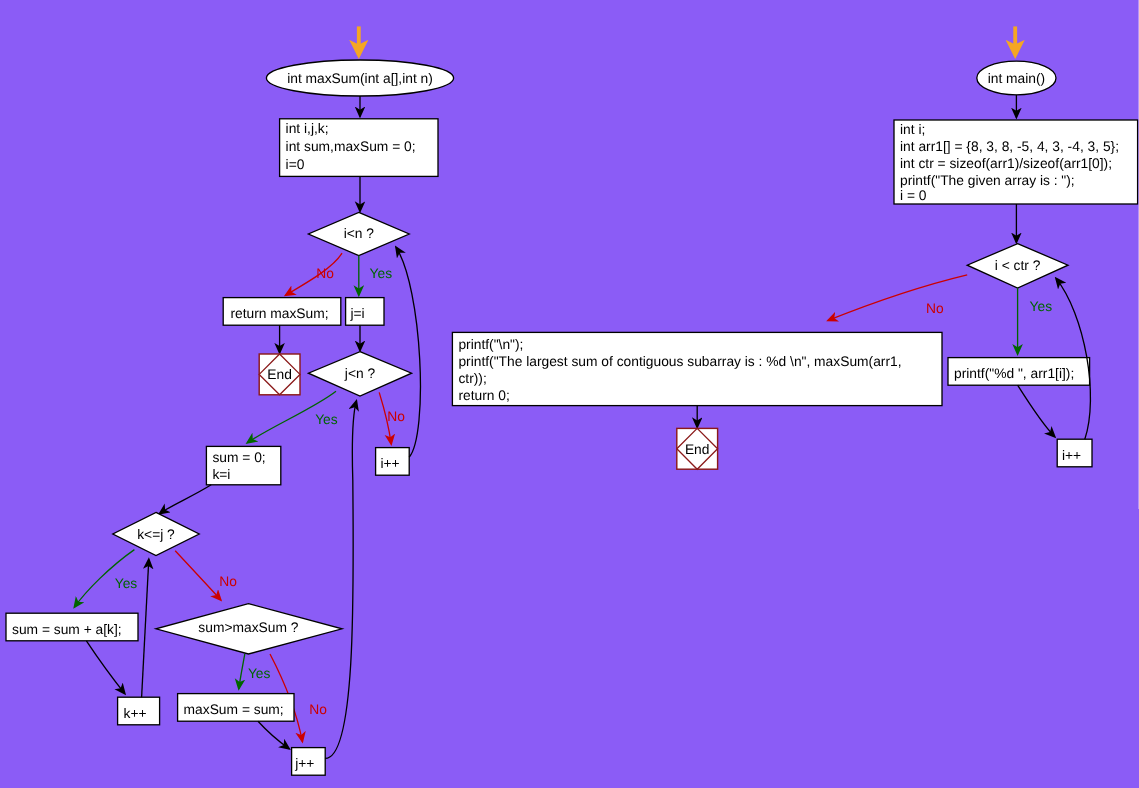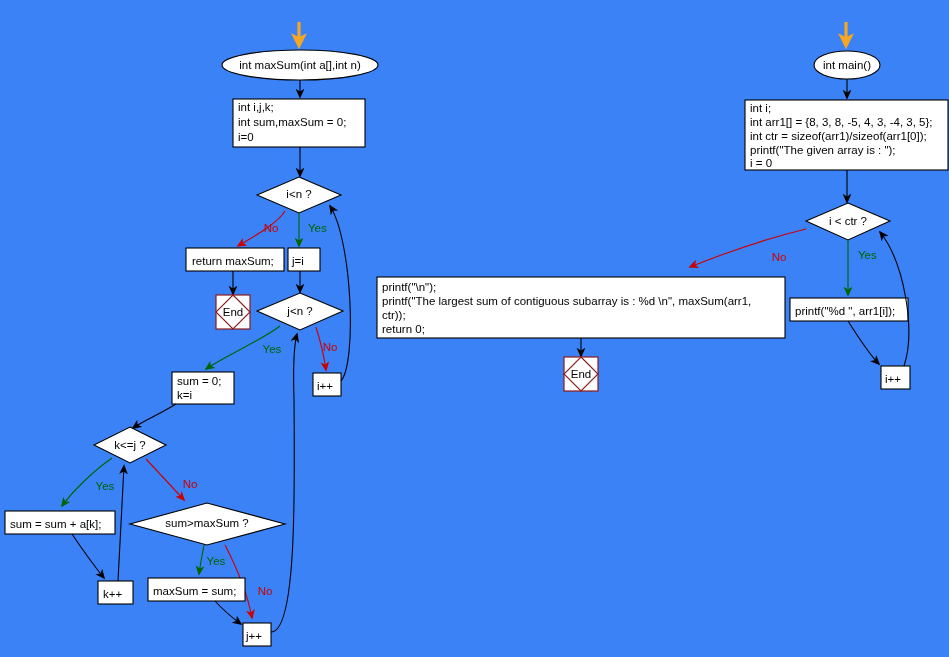--- a/index.html
+++ b/index.html
@@ -8,21 +8,21 @@
     background: #ffffff;
   }
   body {
     font-family: "Liberation Sans", sans-serif;
   }
   #flow-root {
     position: relative;
     width: 949px;
     height: 657px;
     overflow: hidden;
-    background: #3b82f6;
+    background: #8b5cf6;
   }
   svg#flow-svg {
     position: absolute;
     left: 0;
     top: 0;
     width: 949px;
     height: 657px;
   }
   .node-shape {
     fill: #ffffff;

